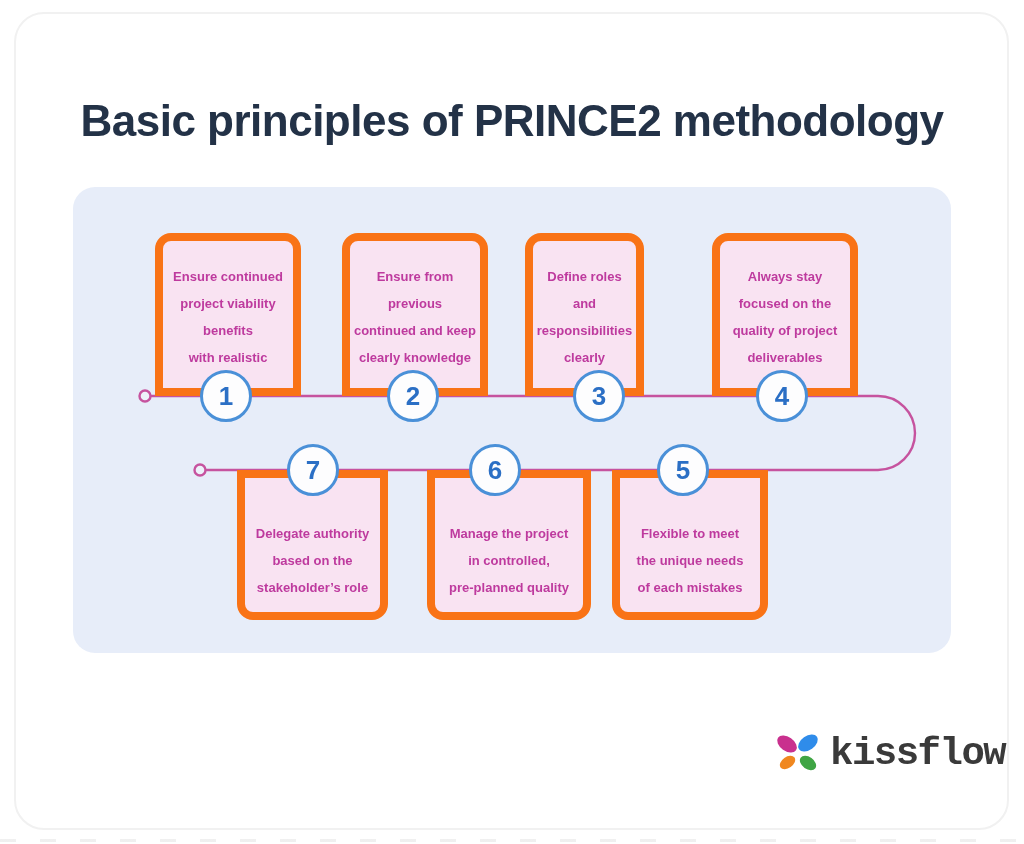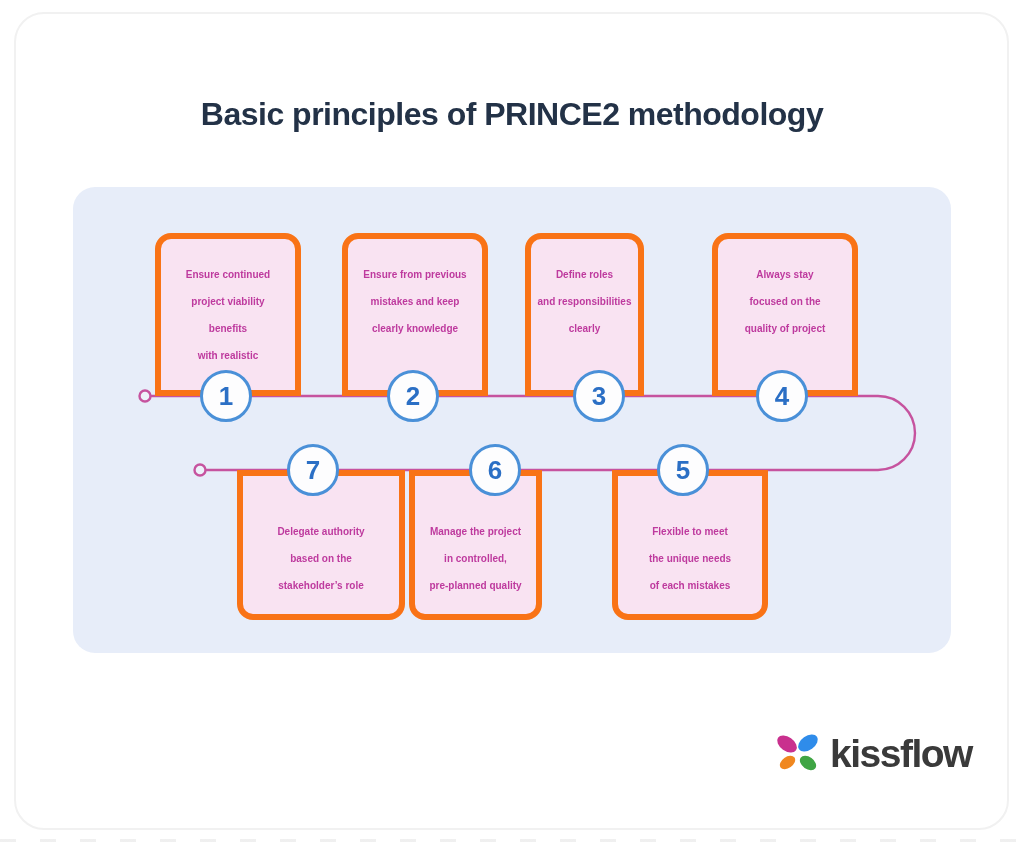--- a/index.html
+++ b/index.html
@@ -6,34 +6,34 @@
   html,body { width:1024px; height:844px; background:#ffffff; font-family:"Liberation Sans", sans-serif; overflow:hidden; }
   .page { position:relative; width:1024px; height:844px; background:#ffffff; }
 
   .card {
     position:absolute; left:14px; top:12px; width:995px; height:818px;
     background:#ffffff; border:2px solid #f1f1f1; border-radius:30px;
   }
 
   .title {
     position:absolute; left:0; top:96px; width:1024px;
-    text-align:center; font-size:32px; font-weight:bold; letter-spacing:-0.5px;
+    text-align:center; font-size:44px; font-weight:bold; letter-spacing:-0.5px;
     color:#233247;
   }
 
   .panel {
     position:absolute; left:73px; top:187px; width:878px; height:466px;
     background:#e7edf9; border-radius:22px;
   }
 
   .flow-svg { position:absolute; left:73px; top:187px; width:878px; height:466px; }
 
   .pbox {
-    position:absolute; background:#f9e3f2; border:6px solid #f97316;
-    text-align:center; color:#be3a9e; font-size:10px; font-weight:bold;
+    position:absolute; background:#f9e3f2; border:8px solid #f97316;
+    text-align:center; color:#be3a9e; font-size:13px; font-weight:bold;
     line-height:27px;
   }
   .pbox .pline { display:block; }
   .pbox.top { top:233px; height:163px; border-radius:16px 16px 0 0; padding-top:22px; }
   .pbox.bottom { top:470px; height:150px; border-radius:0 0 16px 16px; padding-top:42px; }
 
   .numcircle {
     position:absolute; width:52px; height:52px; border-radius:50%;
     background:#fdfdfe; border:3px solid #4a90d8;
     color:#2b6fc5; font-size:26px; font-weight:bold;
@@ -42,21 +42,21 @@
 
   .logo { position:absolute; left:776px; top:730px; width:210px; height:52px; }
   .logo-icon { position:absolute; left:0; top:4px; width:46px; height:44px; }
   .petal { position:absolute; border-radius:50%; }
   .petal.tl { left:0;  top:3px;  width:22px; height:14px; background:#c9308e; transform:rotate(35deg); }
   .petal.tr { left:21px; top:2px; width:22px; height:14px; background:#2f8cea; transform:rotate(-35deg); }
   .petal.bl { left:3px;  top:23px; width:17px; height:11px; background:#f0871f; transform:rotate(-35deg); }
   .petal.br { left:23px; top:23px; width:18px; height:12px; background:#3fa544; transform:rotate(35deg); }
   .logo-text {
     position:absolute; left:54px; top:2px;
-    font-size:39px; font-weight:bold; letter-spacing:-1.5px; color:#3a3a3a;
+    font-size:39px; font-weight:bold; letter-spacing:-1.5px; color:#3a3a3a;font-family:Liberation Mono, monospace;
   }
 
   .edge-dashes {
     position:absolute; left:0; top:839px; width:1024px; height:3px; opacity:0.55;
     background:repeating-linear-gradient(90deg, #e3e3e3 0 16px, transparent 16px 40px);
   }
 </style>
 </head>
 <body>
 
@@ -75,40 +75,41 @@
   </svg>
 
   <div class="pbox top" style="left:155px;width:146px">
     <span class="pline">Ensure continued</span>
     <span class="pline">project viability</span>
     <span class="pline">benefits</span>
     <span class="pline">with realistic</span>
   </div>
   <div class="pbox top" style="left:342px;width:146px">
     <span class="pline">Ensure from previous</span>
-    <span class="pline">mistakes and keep</span>
+    <span class="pline">continued and keep</span>
     <span class="pline">clearly knowledge</span>
   </div>
   <div class="pbox top" style="left:525px;width:119px">
     <span class="pline">Define roles</span>
     <span class="pline">and responsibilities</span>
     <span class="pline">clearly</span>
   </div>
   <div class="pbox top" style="left:712px;width:146px">
     <span class="pline">Always stay</span>
     <span class="pline">focused on the</span>
     <span class="pline">quality of project</span>
+    <span class="pline">deliverables</span>
   </div>
 
-  <div class="pbox bottom" style="left:237px;width:168px">
+  <div class="pbox bottom" style="left:237px;width:151px">
     <span class="pline">Delegate authority</span>
     <span class="pline">based on the</span>
     <span class="pline">stakeholder’s role</span>
   </div>
-  <div class="pbox bottom" style="left:409px;width:133px">
+  <div class="pbox bottom" style="left:427px;width:164px">
     <span class="pline">Manage the project</span>
     <span class="pline">in controlled,</span>
     <span class="pline">pre-planned quality</span>
   </div>
   <div class="pbox bottom" style="left:612px;width:156px">
     <span class="pline">Flexible to meet</span>
     <span class="pline">the unique needs</span>
     <span class="pline">of each mistakes</span>
   </div>
 

